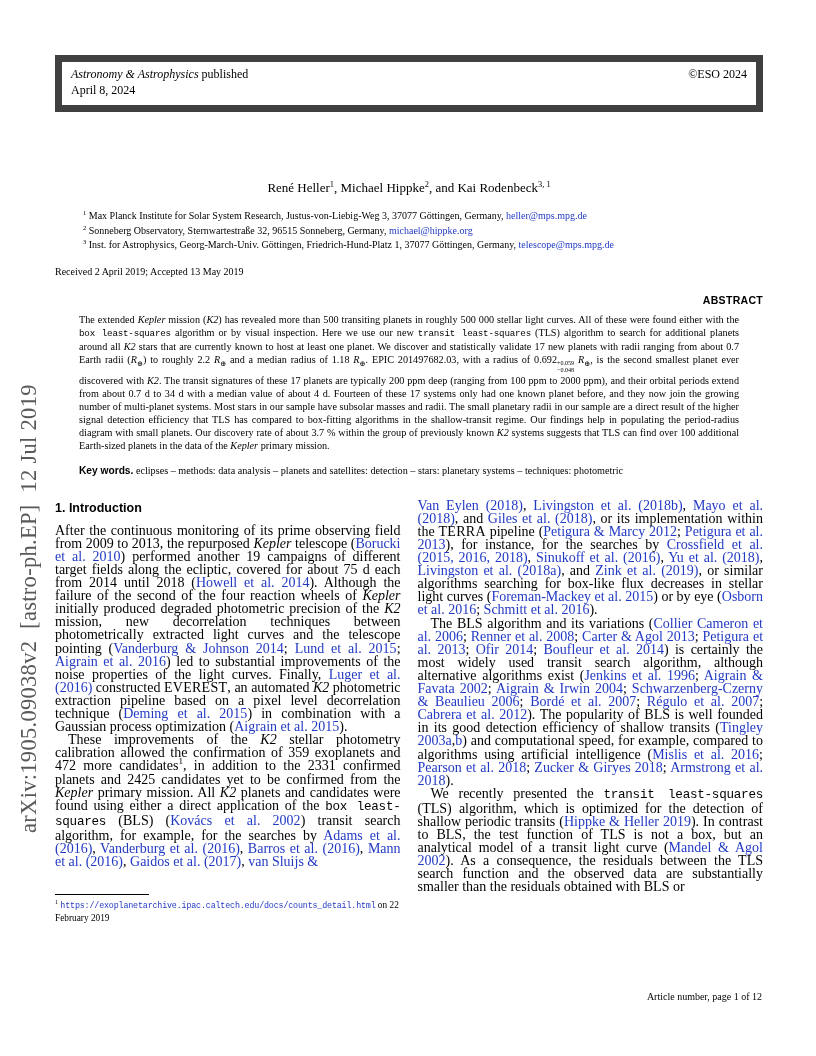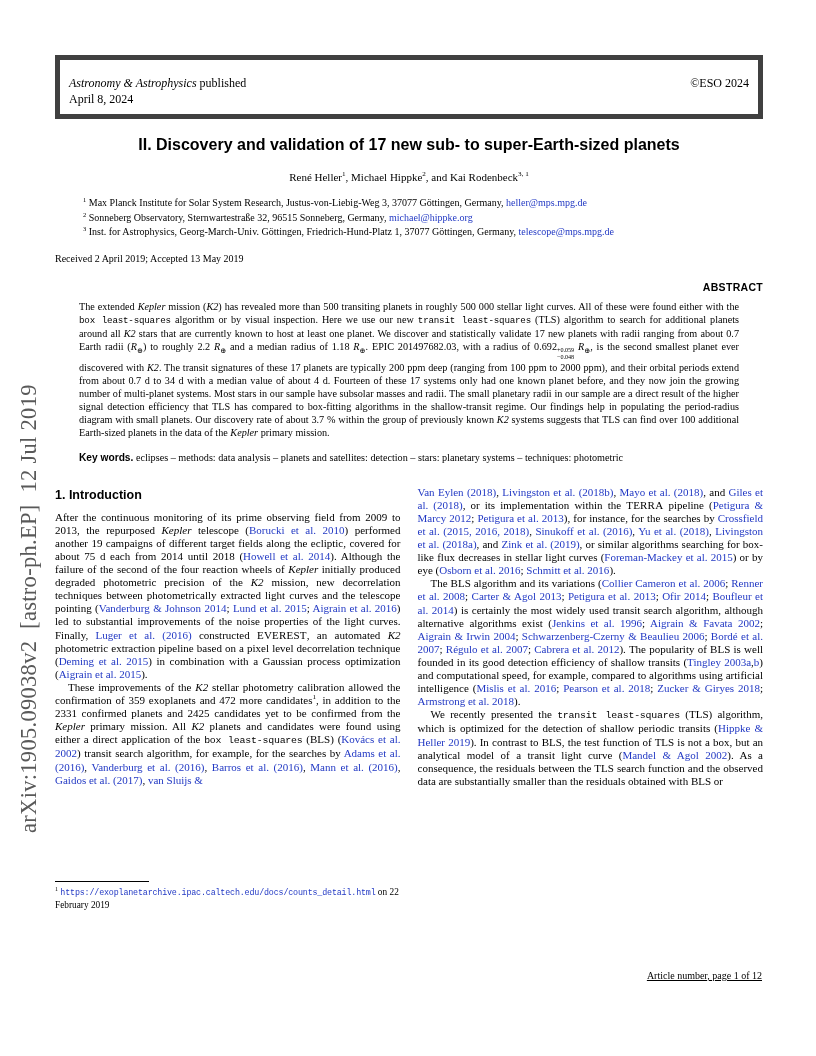--- a/index.html
+++ b/index.html
@@ -6,62 +6,62 @@
   html,body { background:#ffffff; }
   .page {
     position:relative; width:816px; height:1056px; margin:0 auto;
     background:#ffffff; color:#000;
     font-family:"Liberation Serif","DejaVu Serif",serif;
     overflow:hidden;
   }
   .content { position:absolute; left:55px; top:55px; width:708px; }
 
   .header-box {
-    border:5px solid #404040; display:flex; justify-content:space-between;
-    padding:16px 9px 7px 9px; font-size:12px; line-height:15.5px;
+    border:7px solid #404040; display:flex; justify-content:space-between;
+    padding:5px 9px 7px 9px; font-size:12px; line-height:15.5px;
   }
   .header-right { font-size:12px; }
 
   .title {
     font-family:"Liberation Sans","DejaVu Sans",sans-serif; font-weight:bold;
     font-size:21.5px; text-align:center; margin-top:33px;
   }
   .subtitle {
     font-family:"Liberation Sans","DejaVu Sans",sans-serif; font-weight:bold;
     font-size:16px; line-height:21px; text-align:center; margin-top:15px;
   }
-  .authors { text-align:center; font-size:11px; margin-top:16px; }
+  .authors { text-align:center; font-size:13px; margin-top:32px; }
   .affiliations { margin-top:13px; margin-left:28px; font-size:10px; line-height:14.5px; }
   .affiliations p { margin:0; }
   .received { margin-top:13px; font-size:10px; }
 
   .abstract-heading {
     text-align:right; font-family:"Liberation Sans","DejaVu Sans",sans-serif;
     font-weight:bold; font-size:10.5px; margin-top:17px; letter-spacing:0.3px;
   }
   .abstract { margin:7px 24px 0 24px; font-size:10.2px; line-height:13px; text-align:justify; }
   .keywords { margin:12px 24px 0 24px; font-size:10.2px; line-height:13px; text-align:justify; }
   .kw-label { font-family:"Liberation Sans","DejaVu Sans",sans-serif; font-weight:bold;margin-top:19px; }
 
   .columns { display:flex; gap:17px; margin-top:22px; }
   .col { width:345.5px; }
   .left-col { display:flex; flex-direction:column; min-height:426px; }
   .sec-heading {
     font-family:"Liberation Sans","DejaVu Sans",sans-serif; font-weight:bold;
     font-size:12.5px; margin:2px 0 9px 0;
   }
-  .body-text { font-size:11px; line-height:13.1px; text-align:justify; }
+  .body-text { font-size:14px; line-height:13.1px; text-align:justify; }
   .body-text p { margin:0; }
   p.ind { text-indent:13px; }
 
   .footnote-block { margin-top:auto; padding-top:10px; }
   .fn-rule { width:94px; border-top:1px solid #000; margin-bottom:5px; }
   .footnote { font-size:9.3px; line-height:11.8px; }
 
-  .page-footer { position:absolute; right:54px; top:970px; font-size:10px;text-decoration:underline; }
+  .page-footer { position:absolute; right:54px; top:991px; font-size:10px; }
 
   .arxiv-stamp {
     position:absolute; left:16px; top:833px;
     transform:rotate(-90deg); transform-origin:0 0;
     font-size:22.5px; color:var(--arxiv,#595959); white-space:pre; letter-spacing:0.3px;
   }
 
   .i { font-style:italic; }
   .tt { font-family:"Liberation Mono","DejaVu Sans Mono",monospace; font-size:0.9em; letter-spacing:-0.02em; }
   .sc { letter-spacing:0.02em; }
@@ -85,21 +85,21 @@
     <div class="header-box">
       <div class="header-left">
         <div><span class="i">Astronomy &amp; Astrophysics</span><span> published</span></div>
         <div>April 8, 2024</div>
       </div>
       <div class="header-right">©ESO 2024</div>
     </div>
 
 
     <h2 class="subtitle">
-      <span><span>II. Discovery and validation of 17 new sub- to super-Earth-sized planets</span></span><br>
+      <br>
     </h2>
 
     <div class="authors"><span>René Heller</span><span class="sup">1</span><span>, Michael Hippke</span><span class="sup">2</span><span>, and Kai Rodenbeck</span><span class="sup">3, 1</span></div>
 
     <div class="affiliations">
         <p><span class="sup">1</span><span> Max Planck Institute for Solar System Research, Justus-von-Liebig-Weg 3, 37077 Göttingen, Germany, </span><span class="link">heller@mps.mpg.de</span></p>
         <p><span class="sup">2</span><span> Sonneberg Observatory, Sternwartestraße 32, 96515 Sonneberg, Germany, </span><span class="link">michael@hippke.org</span></p>
         <p><span class="sup">3</span><span> Inst. for Astrophysics, Georg-March-Univ. Göttingen, Friedrich-Hund-Platz 1, 37077 Göttingen, Germany, </span><span class="link">telescope@mps.mpg.de</span></p>
       </div>
 

